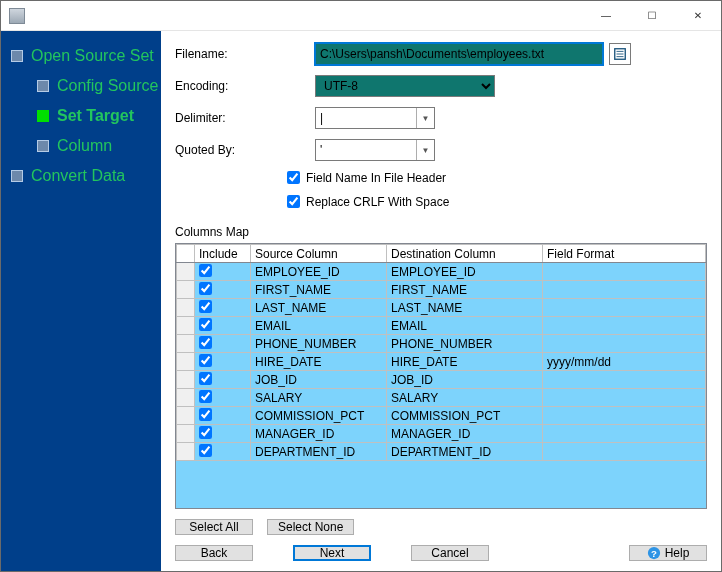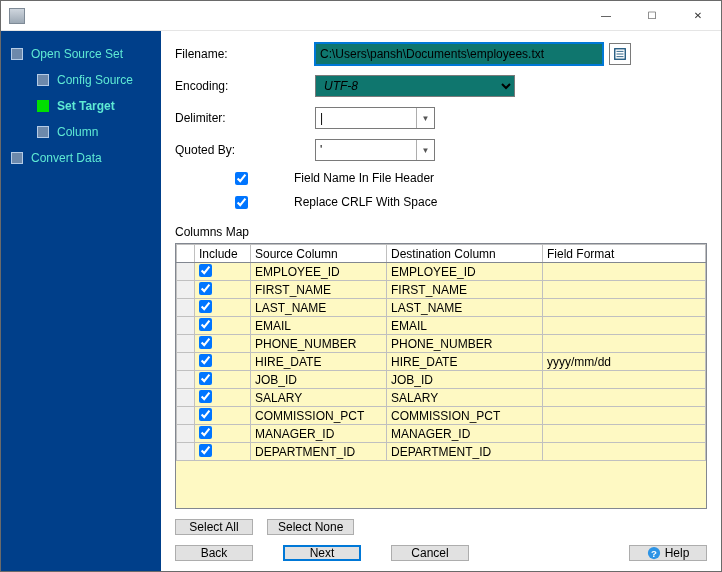--- a/index.html
+++ b/index.html
@@ -62,22 +62,22 @@
     border: 1px solid #b4cbe6;
     background: #6d89ab;
     margin-right: 8px;
     flex-shrink: 0;
   }
   .step.active .box {
     background: #00e000;
     border-color: #00e000;
   }
   .step .lbl {
-    font-size: 12px;
-    color: #5eead4;
+    font-size: 16px;
+    color: #22c55e;
   }
   .step.active .lbl {
     font-weight: 700;
   }
 
   .content {
     flex: 1;
     display: flex;
     flex-direction: column;
     padding: 12px 14px 10px 14px;
@@ -106,51 +106,50 @@
     outline: 1px solid #0078d7;
   }
   .iconbtn {
     width: 22px; height: 22px;
     border: 1px solid #7a7a7a;
     margin-left: 6px;
     display: flex; align-items:center; justify-content:center;
     background: #fff;
   }
   .iconbtn svg { width: 14px; height: 14px; }
-  .form-row select.enc { width: 200px; font-style: italic; }
+  .form-row select.enc { width: 180px; }
   .combo {
     width: 120px; height: 22px;
     border: 1px solid #7a7a7a;
     display: flex; align-items: center;
     position: relative;
     background: #fff;
   }
   .combo .val { flex:1; padding: 0 4px; }
   .combo .arrow {
     width: 18px; height: 100%;
     border-left: 1px solid #adadad;
     display:flex; align-items:center; justify-content:center;
     font-size: 8px; color:#555;
   }
   .check-row {
-    display: flex; align-items: flex-end;
-    margin-left: 60px;
+    display: flex; align-items: flex-start;
+    margin-left: 112px;
     margin-bottom: 10px;
-    gap: 40px;
   }
   .check-row input { margin: 0 6px 0 0; }
 
   .section-label {
     margin: 6px 0 4px 0;
   }
   .grid-wrap {
     border: 1px solid #828790;
     flex: 1;
     min-height: 0;
-    background: #fef9c3;
+    background: #7dd3fc;
     overflow: hidden;
   }
   table.grid {
     border-collapse: collapse;
     width: 100%;
     table-layout: fixed;
   }
   table.grid th, table.grid td {
     border: 1px solid #c0c0c0;
     padding: 0 4px;
@@ -184,21 +183,21 @@
     border: 1px solid #adadad;
     background: #e1e1e1;
     font: inherit;
     display: inline-flex; align-items:center; justify-content:center;
     padding: 0 10px;
     cursor: pointer;
   }
   .wizard-btns {
     display: flex;
     margin-top: 10px;
-    gap: 30px;
+    gap: 40px;
     align-items: center;
   }
   .wizard-btns .spacer { flex:1; }
   .btn.primary {
     border: 2px solid #0078d7;
     background: #e1e1e1;
   }
   .btn.help svg { width:14px; height:14px; margin-right:4px; }
 </style>
 </head>

